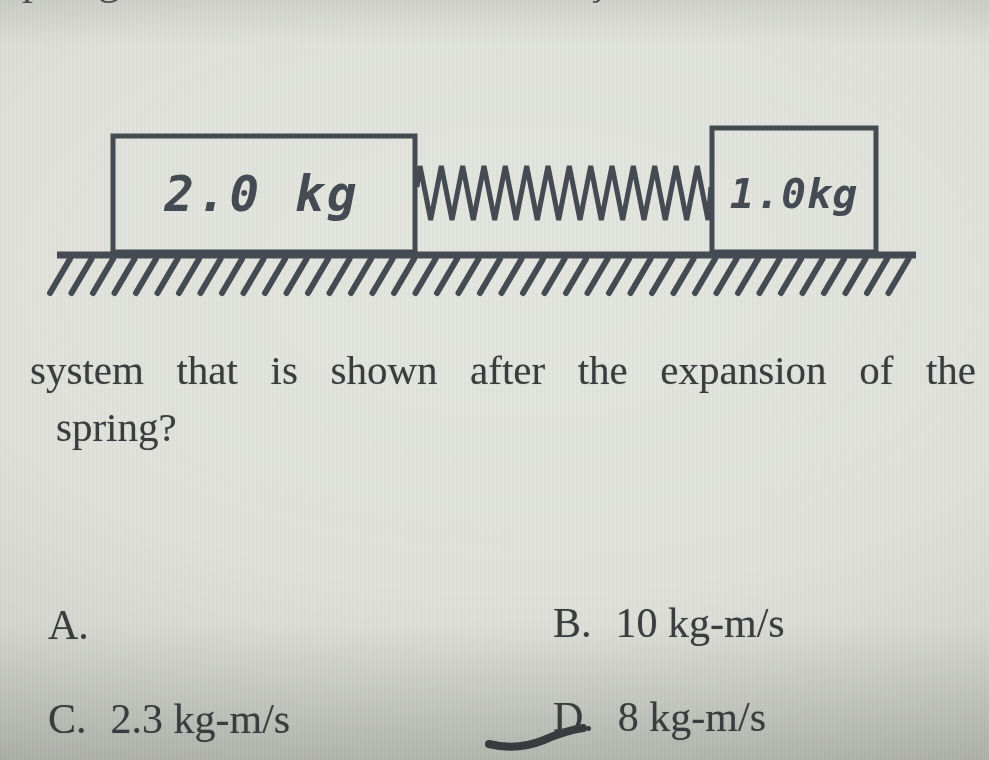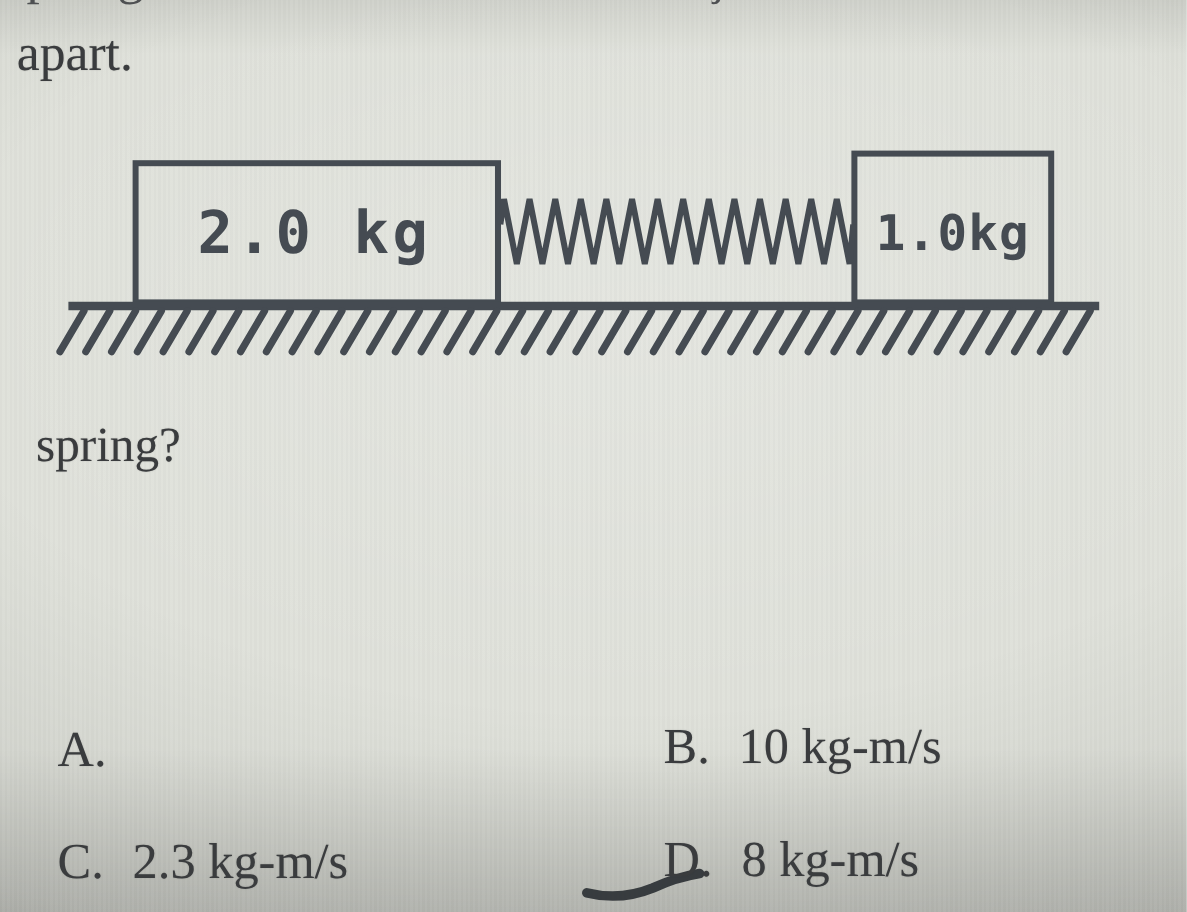--- a/index.html
+++ b/index.html
@@ -9,41 +9,41 @@
   }
   .photo{
     position:absolute;inset:0;
     background:
       repeating-linear-gradient(90deg, rgba(0,0,0,0.015) 0 2px, rgba(255,255,255,0.02) 2px 4px),
       linear-gradient(180deg, rgba(0,0,0,0.07) 0%, rgba(0,0,0,0) 6%, rgba(0,0,0,0) 82%, rgba(0,0,0,0.14) 100%),
       radial-gradient(130% 95% at 53% 36%, rgba(255,255,255,0.16) 0%, rgba(0,0,0,0) 44%, rgba(0,0,0,0.09) 76%, rgba(0,0,0,0.26) 100%),
       var(--paper, #dfe1da);
   }
   .layer-text{position:absolute;inset:0;z-index:2;}
-  .layer-draw{position:absolute;inset:0;z-index:1;}
+  .layer-draw{position:absolute;inset:0;z-index:1;font-style:italic;}
   svg{position:absolute;inset:0;width:100%;height:100%;}
 
   .apart{
     position:absolute;left:14px;top:20px;
     font-size:43px;color:var(--txt,#46484a);
     text-shadow:0 0 1px rgba(70,70,70,.4);
   }
   .frag{
     position:absolute;top:0;height:20px;overflow:hidden;
     font-size:44px;color:#4e5052;line-height:44px;
   }
   .frag span{position:relative;display:block;}
 
   .question{
     position:absolute;left:30px;top:342px;width:946px;
     font-size:41px;line-height:56.5px;color:var(--txt,#3a3c3e);
     text-shadow:0 0 1px rgba(60,60,60,.35);
   }
   .qline{text-align:justify;text-align-last:justify;}
-  .qline.last{text-align-last:left;}
+  .qline.last{text-align-last:left;margin-left:26px;}
 
   .answer{
     position:absolute;display:inline-flex;gap:24px;
     font-size:42px;color:var(--txt,#3a3c3e);
     text-shadow:0 0 1px rgba(60,60,60,.35);
     white-space:nowrap;
   }
   .ans-a{left:48px;top:601px;}
   .ans-b{left:553px;top:599px;}
   .ans-c{left:48px;top:695px;}
@@ -129,23 +129,23 @@
       <div class="frag" style="left: 98px;">
         <span style="top: -42px;">g</span>
       </div>
       <div class="frag" style="left: 425px;"></div>
       <div class="frag" style="left: 593px;">
         <span style="top: -42px;">j</span>
       </div>
       <div class="frag" style="left: 760px;"></div>
     </div>
 
-  <div class="apart">apart.</div>
 
   <div class="question">
+    <div class="qline">system that is shown after the expansion of the</div>
     <div class="qline last">spring?</div>
   </div>
 
   <div class="answer ans-a">
     <span>A.</span>
   </div>
   <div class="answer ans-b">
     <span>B.</span>
     <span>10 kg-m/s</span>
   </div>

